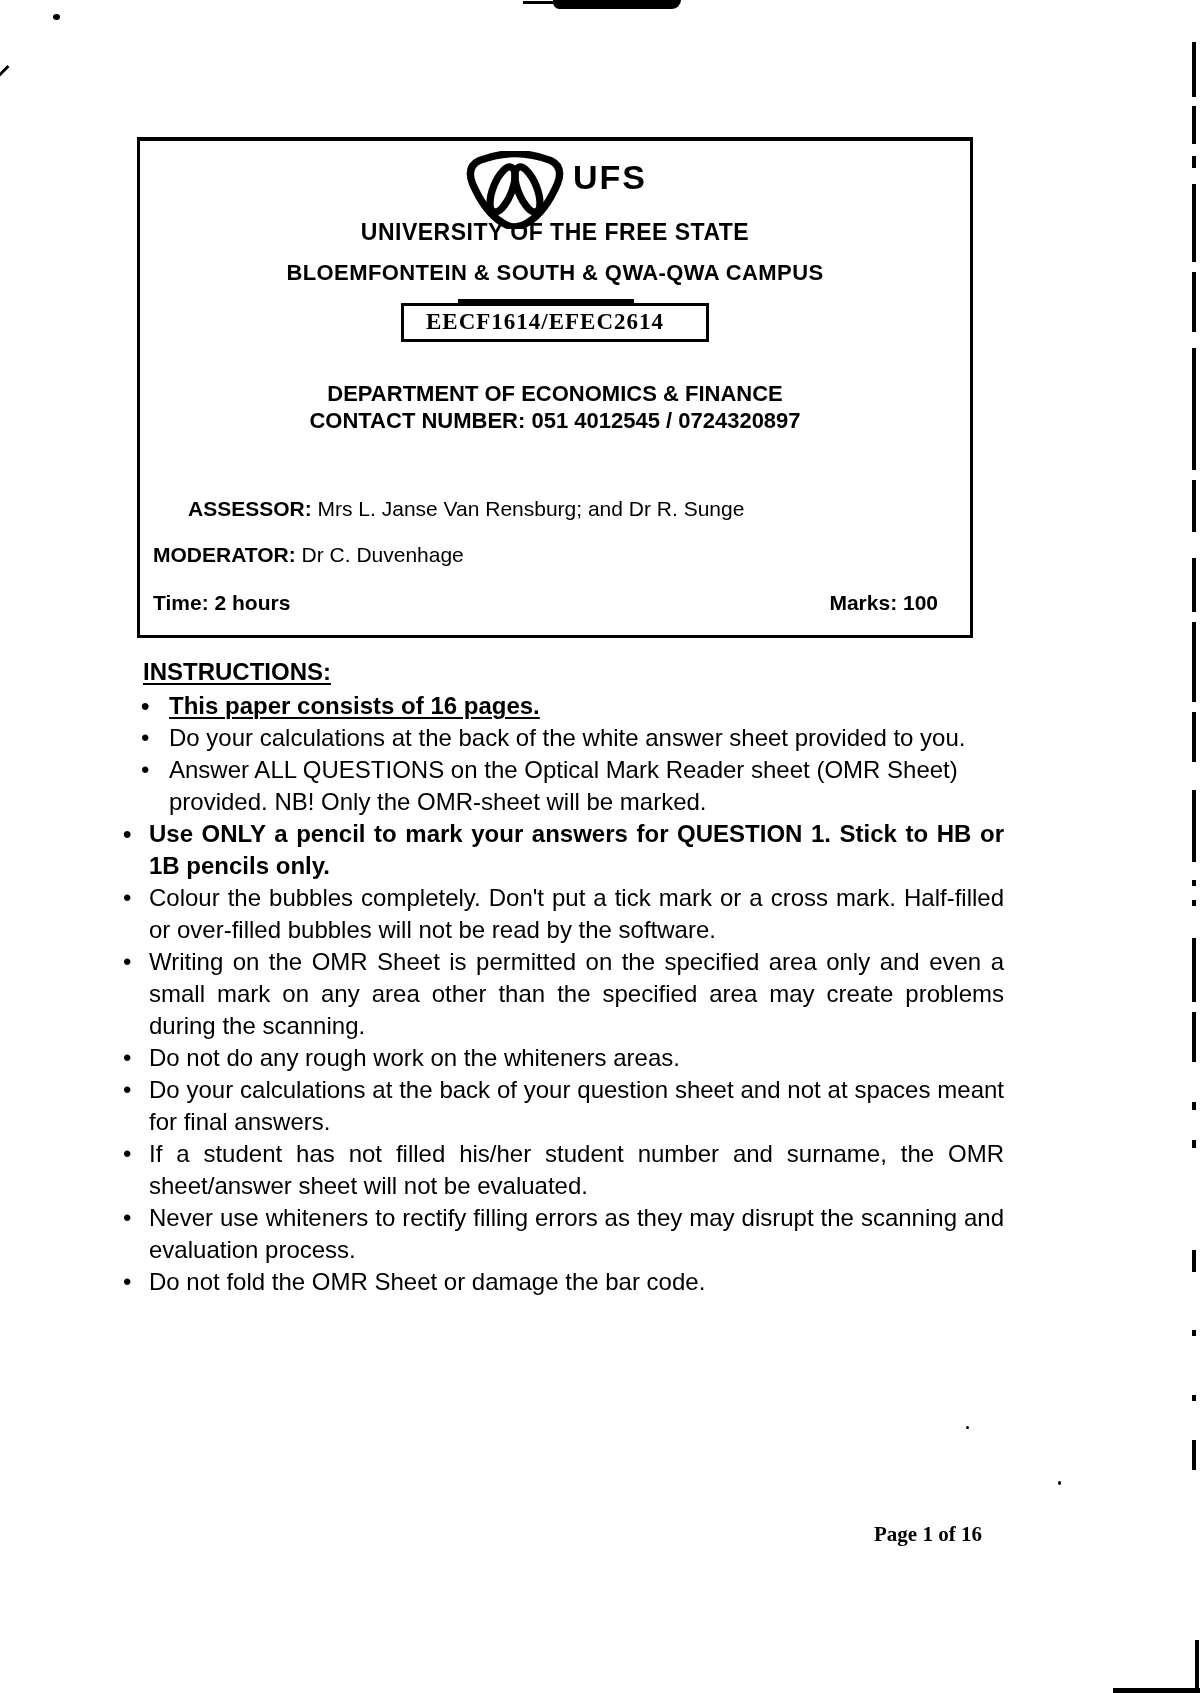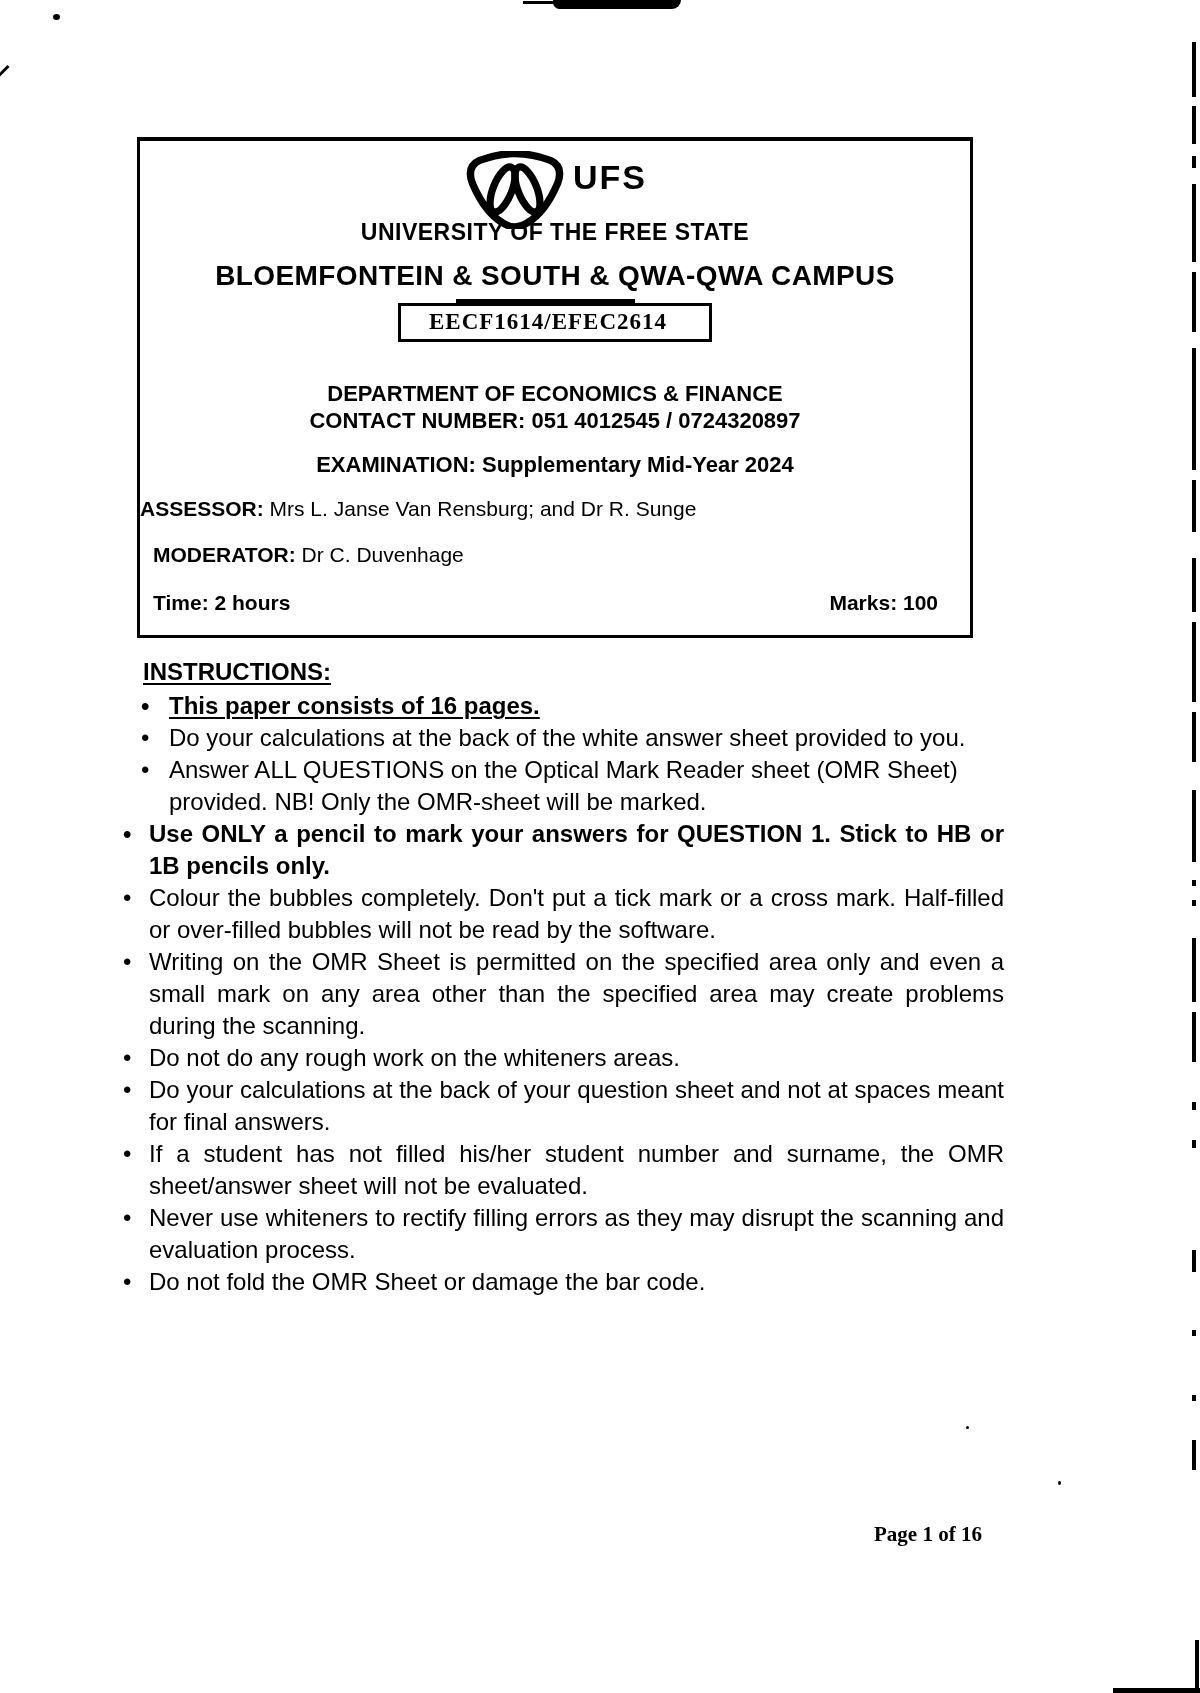--- a/index.html
+++ b/index.html
@@ -16,34 +16,34 @@
 
   
   .header-box {
     position:absolute; left:137px; top:137px; width:836px; height:501px;
     border:3px solid #000; border-top-width:4px;
   }
   .hb-abs { position:absolute; left:0; width:100%; }
   .logo-row { top:10px; display:flex; justify-content:center; align-items:flex-start; gap:6px; }
   .logo-text { font-weight:bold; font-size:34px; letter-spacing:2px; line-height:40px; margin-top:6px; }
   .university { top:78px; text-align:center; font-weight:bold; font-size:23px; letter-spacing:0.5px; }
-  .campus { top:119px; text-align:center; font-weight:bold; font-size:28px; letter-spacing:0.4px; }
+  .campus { top:119px; text-align:center; font-weight:bold; font-size:22px; letter-spacing:0.4px; }
   .code-box-wrap { top:162px; text-align:center; }
   .code-box {
     display:inline-block; position:relative; border:3px solid #000;
-    padding:3px 42px 4px 28px;
+    padding:3px 42px 4px 22px;
     font-family:"Liberation Serif", serif; font-weight:bold; font-size:23px; letter-spacing:1px;
   }
   .code-box::before { 
     content:""; position:absolute; left:18%; top:-7px; width:58%; height:6px; background:#000;
   }
   .department { top:224px; text-align:center; font-weight:bold; font-size:22px;margin-top:16px; }
   .contact { top:267px; text-align:center; font-weight:bold; font-size:22px; }
   .examination { top:311px; text-align:center; font-weight:bold; font-size:22px; }
-  .assessor { top:356px; font-size:21px; }
+  .assessor { top:356px; font-size:21px;margin-left:48px; }
   .moderator { top:402px; padding-left:13px; font-size:21px; }
   .role-label { font-weight:bold; }
   .time-marks { top:450px; padding:0 32px 0 13px; display:flex; justify-content:space-between; font-weight:bold; font-size:21px; }
 
   
   .instructions-wrap { position:absolute; left:120px; top:656px; width:884px; font-size:24px; line-height:32px; }
   .instr-heading { margin-left:23px; font-weight:bold; text-decoration:underline; text-decoration-thickness:2px; text-underline-offset:3px; }
   ul { list-style:none; }
   .instr-list { margin-top:2px; }
   .instr-list > li { position:relative; padding-left:49px; }
@@ -108,21 +108,20 @@
 
     <div class="hb-abs university">UNIVERSITY OF THE FREE STATE</div>
     <div class="hb-abs campus">BLOEMFONTEIN &amp; SOUTH &amp; QWA-QWA CAMPUS</div>
 
     <div class="hb-abs code-box-wrap">
       <span class="code-box">EECF1614/EFEC2614</span>
     </div>
 
     <div class="hb-abs department">DEPARTMENT OF ECONOMICS &amp; FINANCE</div>
     <div class="hb-abs contact">CONTACT NUMBER: 051 4012545 / 0724320897</div>
-    <div class="hb-abs examination">EXAMINATION: Supplementary Mid-Year 2024</div>
 
     <div class="hb-abs assessor">
       <span class="role-label">ASSESSOR:</span><span> Mrs L. Janse Van Rensburg; and Dr R. Sunge</span>
     </div>
     <div class="hb-abs moderator">
       <span class="role-label">MODERATOR:</span><span>  Dr C. Duvenhage</span>
     </div>
 
     <div class="hb-abs time-marks">
       <span>Time: 2 hours</span>

